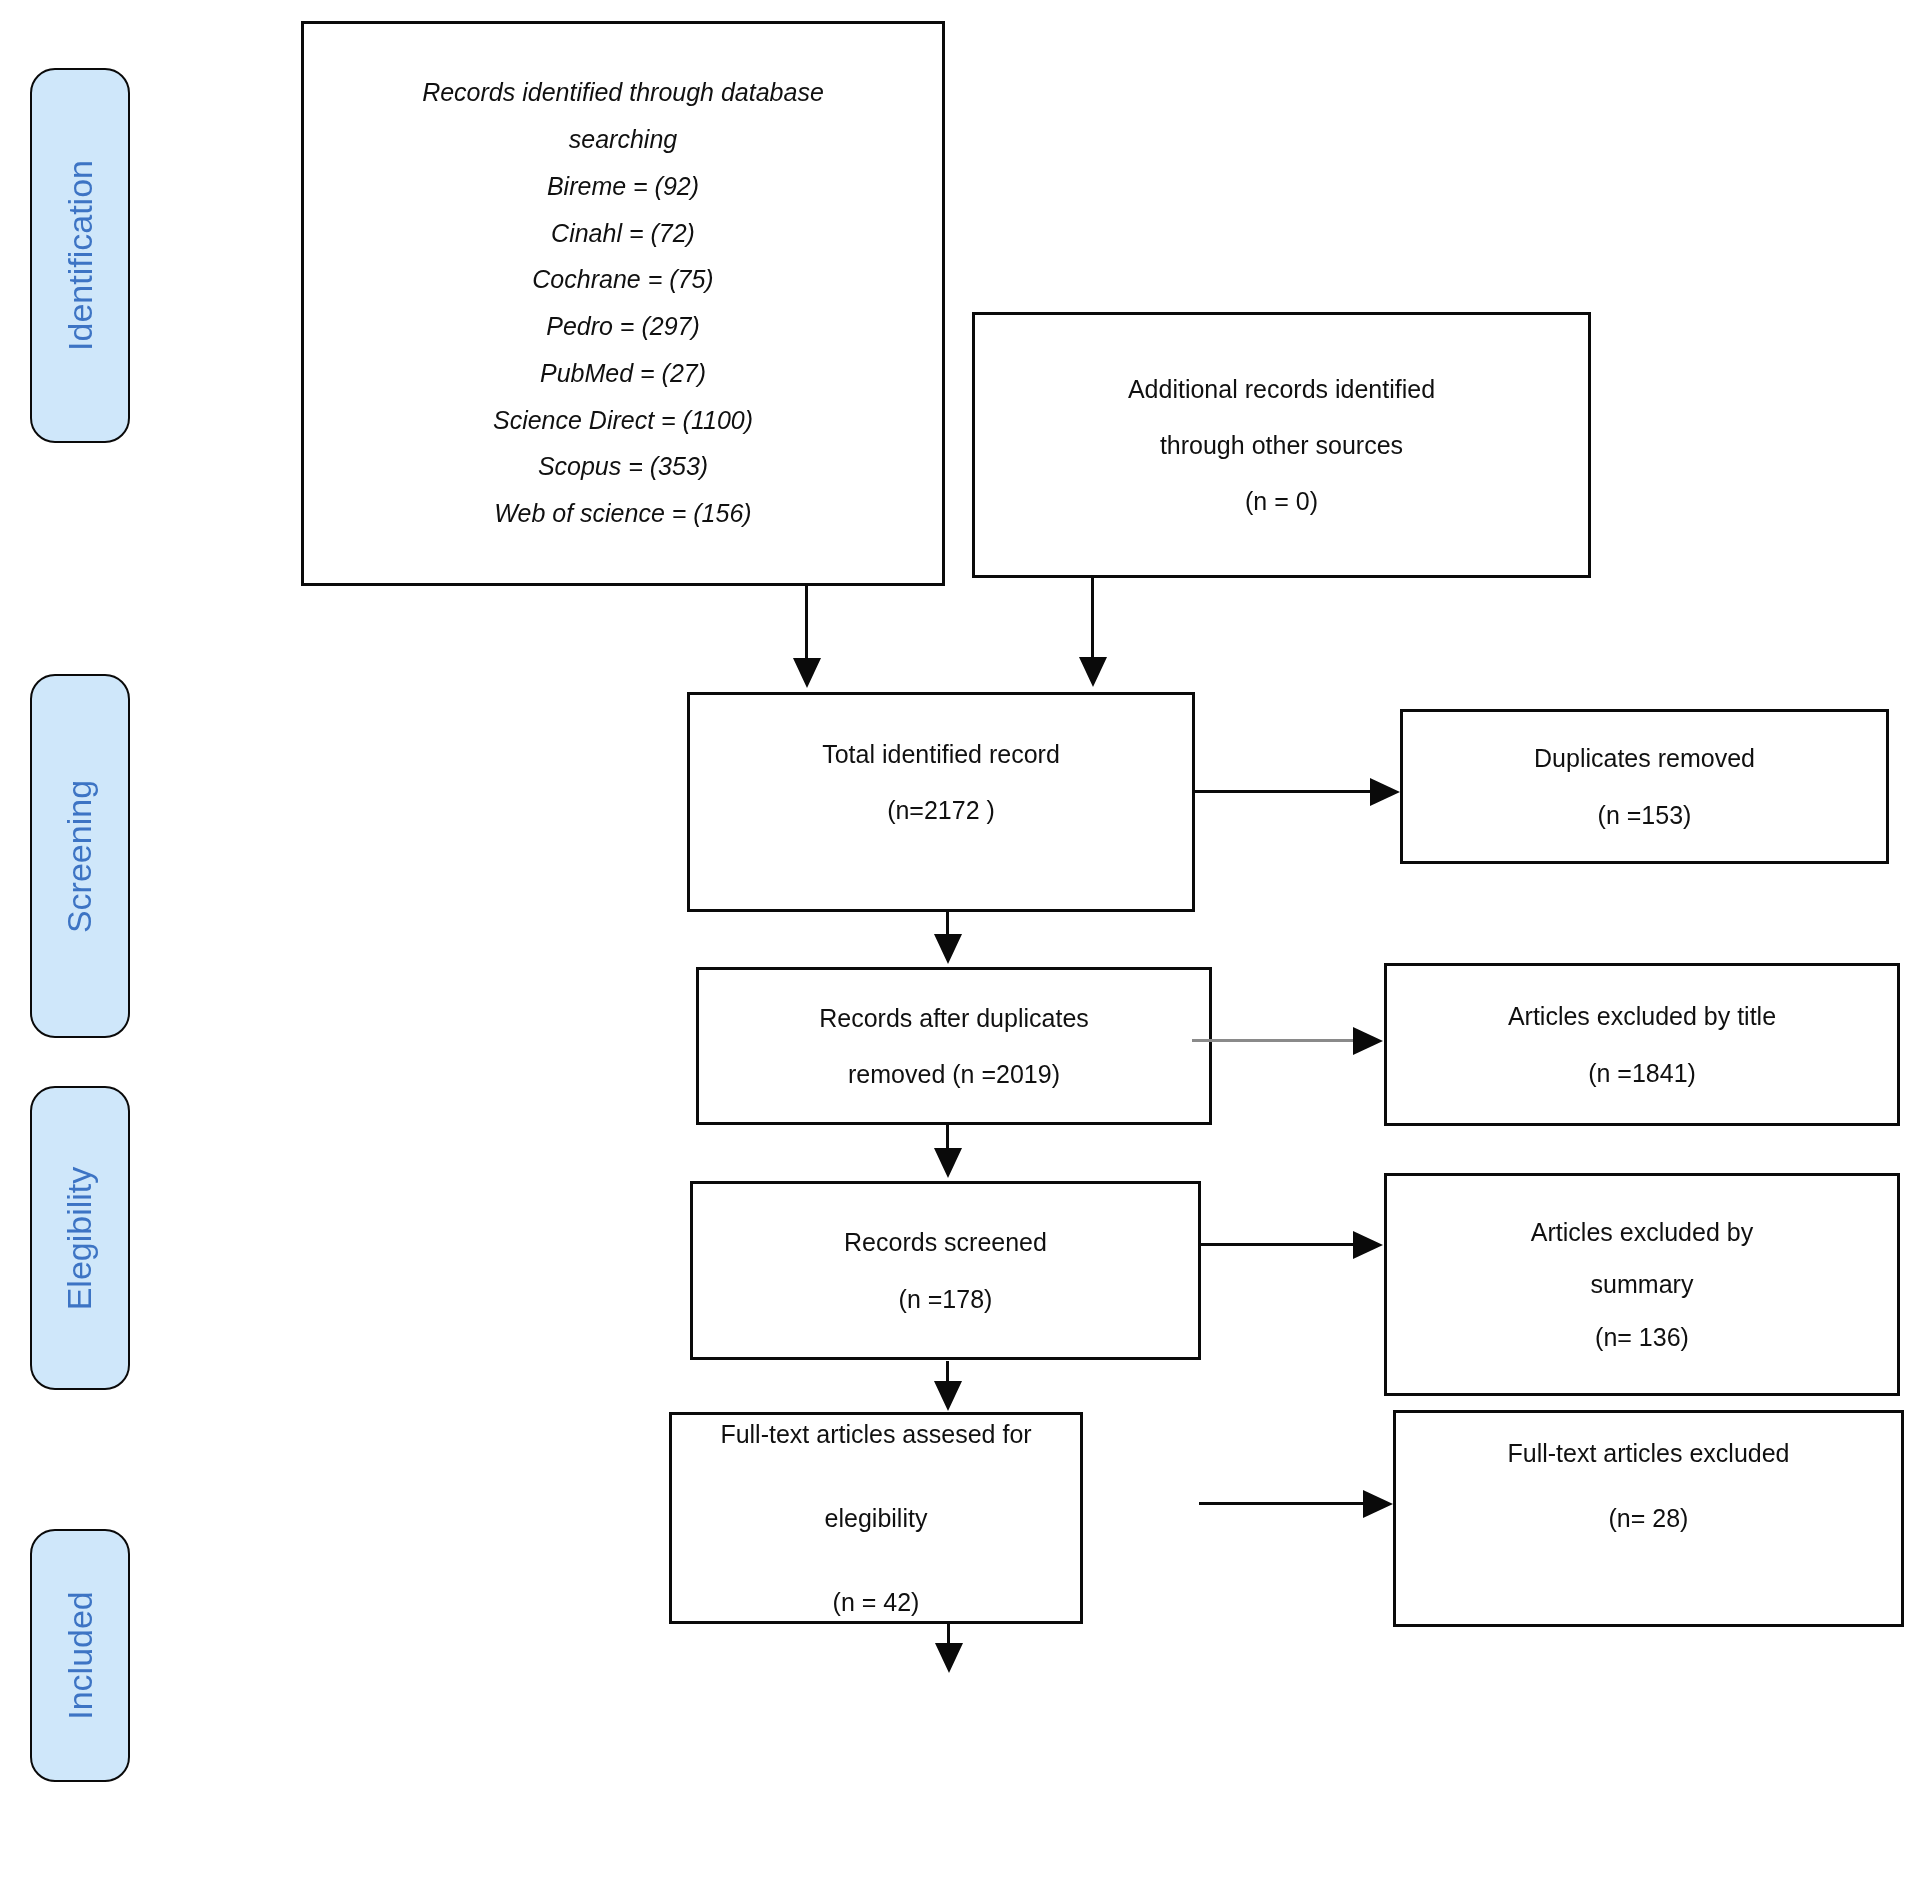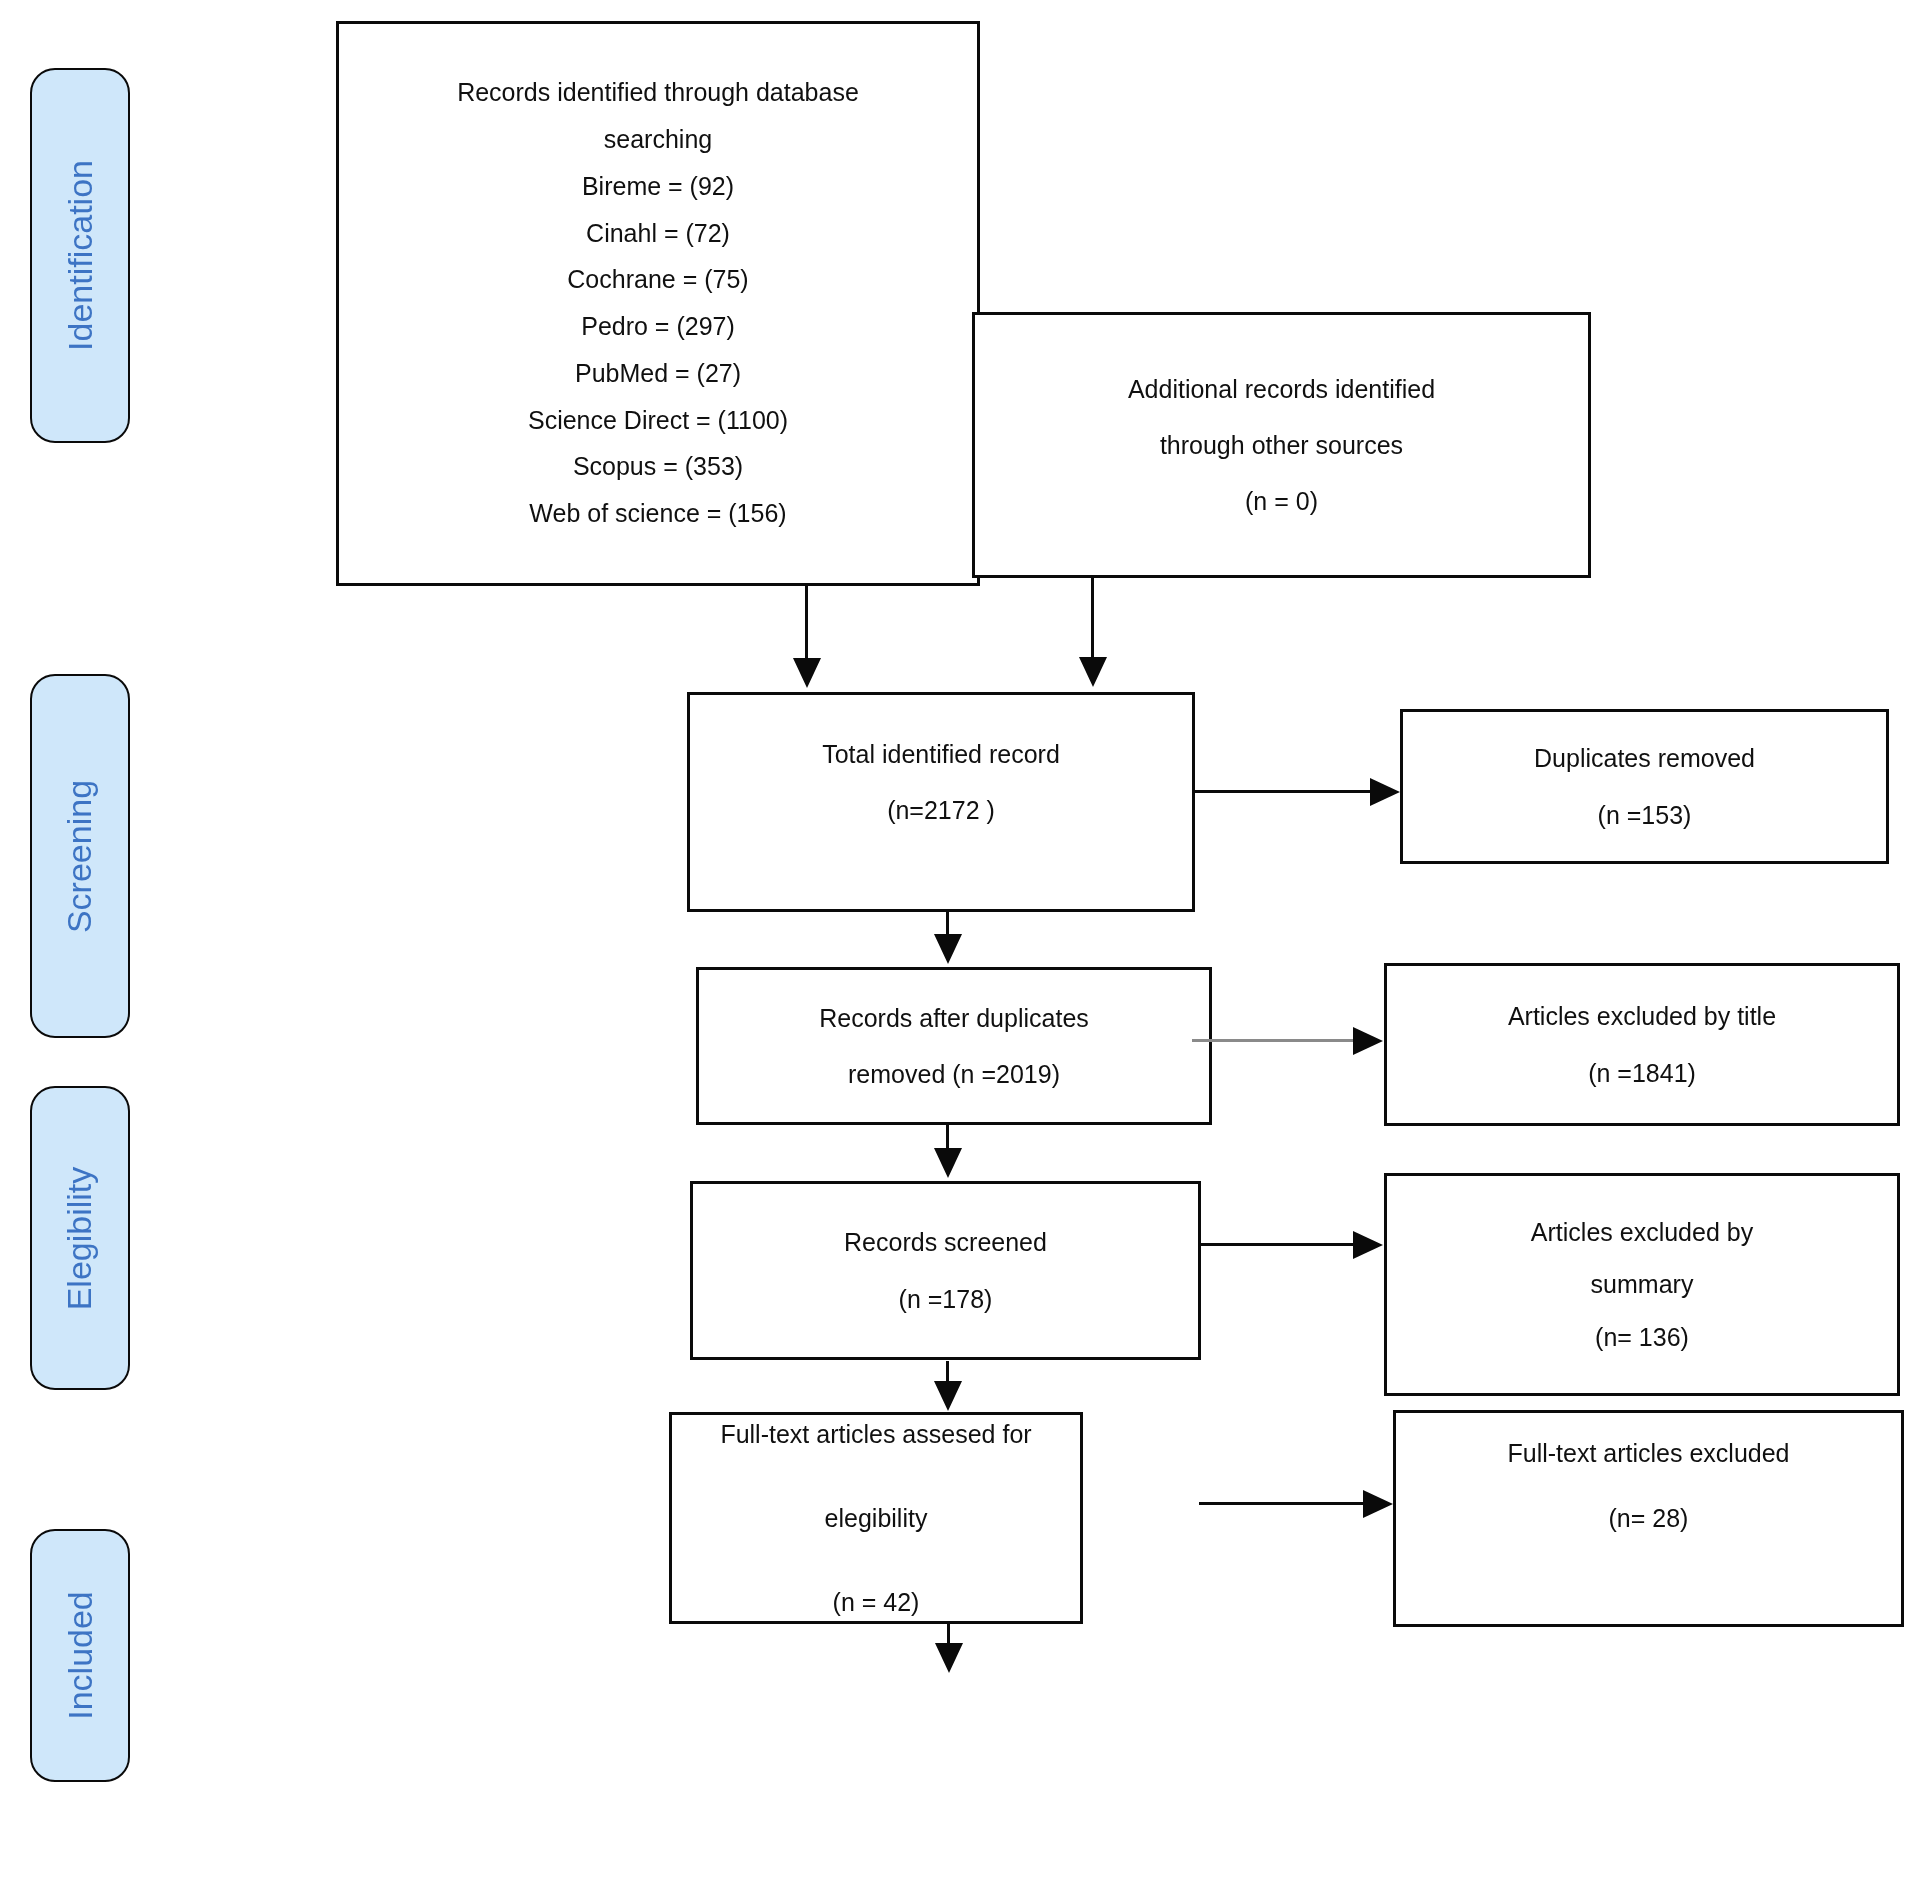--- a/index.html
+++ b/index.html
@@ -94,21 +94,21 @@
   <div class="stage" style="left:30px;top:674px;width:100px;height:364px;">
     <span class="stage-label">Screening</span>
   </div>
   <div class="stage" style="left:30px;top:1086px;width:100px;height:304px;">
     <span class="stage-label">Elegibility</span>
   </div>
   <div class="stage" style="left:30px;top:1529px;width:100px;height:253px;">
     <span class="stage-label">Included</span>
   </div>
 
-  <div class="flow-box" id="box-records-identified" style="left:336px;top:20.6px;width:644px;height:565px;">
+  <div class="flow-box" id="box-records-identified" style="left:301px;top:20.6px;width:644px;height:565px;font-style:italic;">
     <div class="ln">Records identified through database</div>
     <div class="ln">searching</div>
     <div class="ln">Bireme = (92)</div>
     <div class="ln">Cinahl = (72)</div>
     <div class="ln">Cochrane = (75)</div>
     <div class="ln">Pedro = (297)</div>
     <div class="ln">PubMed = (27)</div>
     <div class="ln">Science Direct = (1100)</div>
     <div class="ln">Scopus = (353)</div>
     <div class="ln">Web of science = (156)</div>

